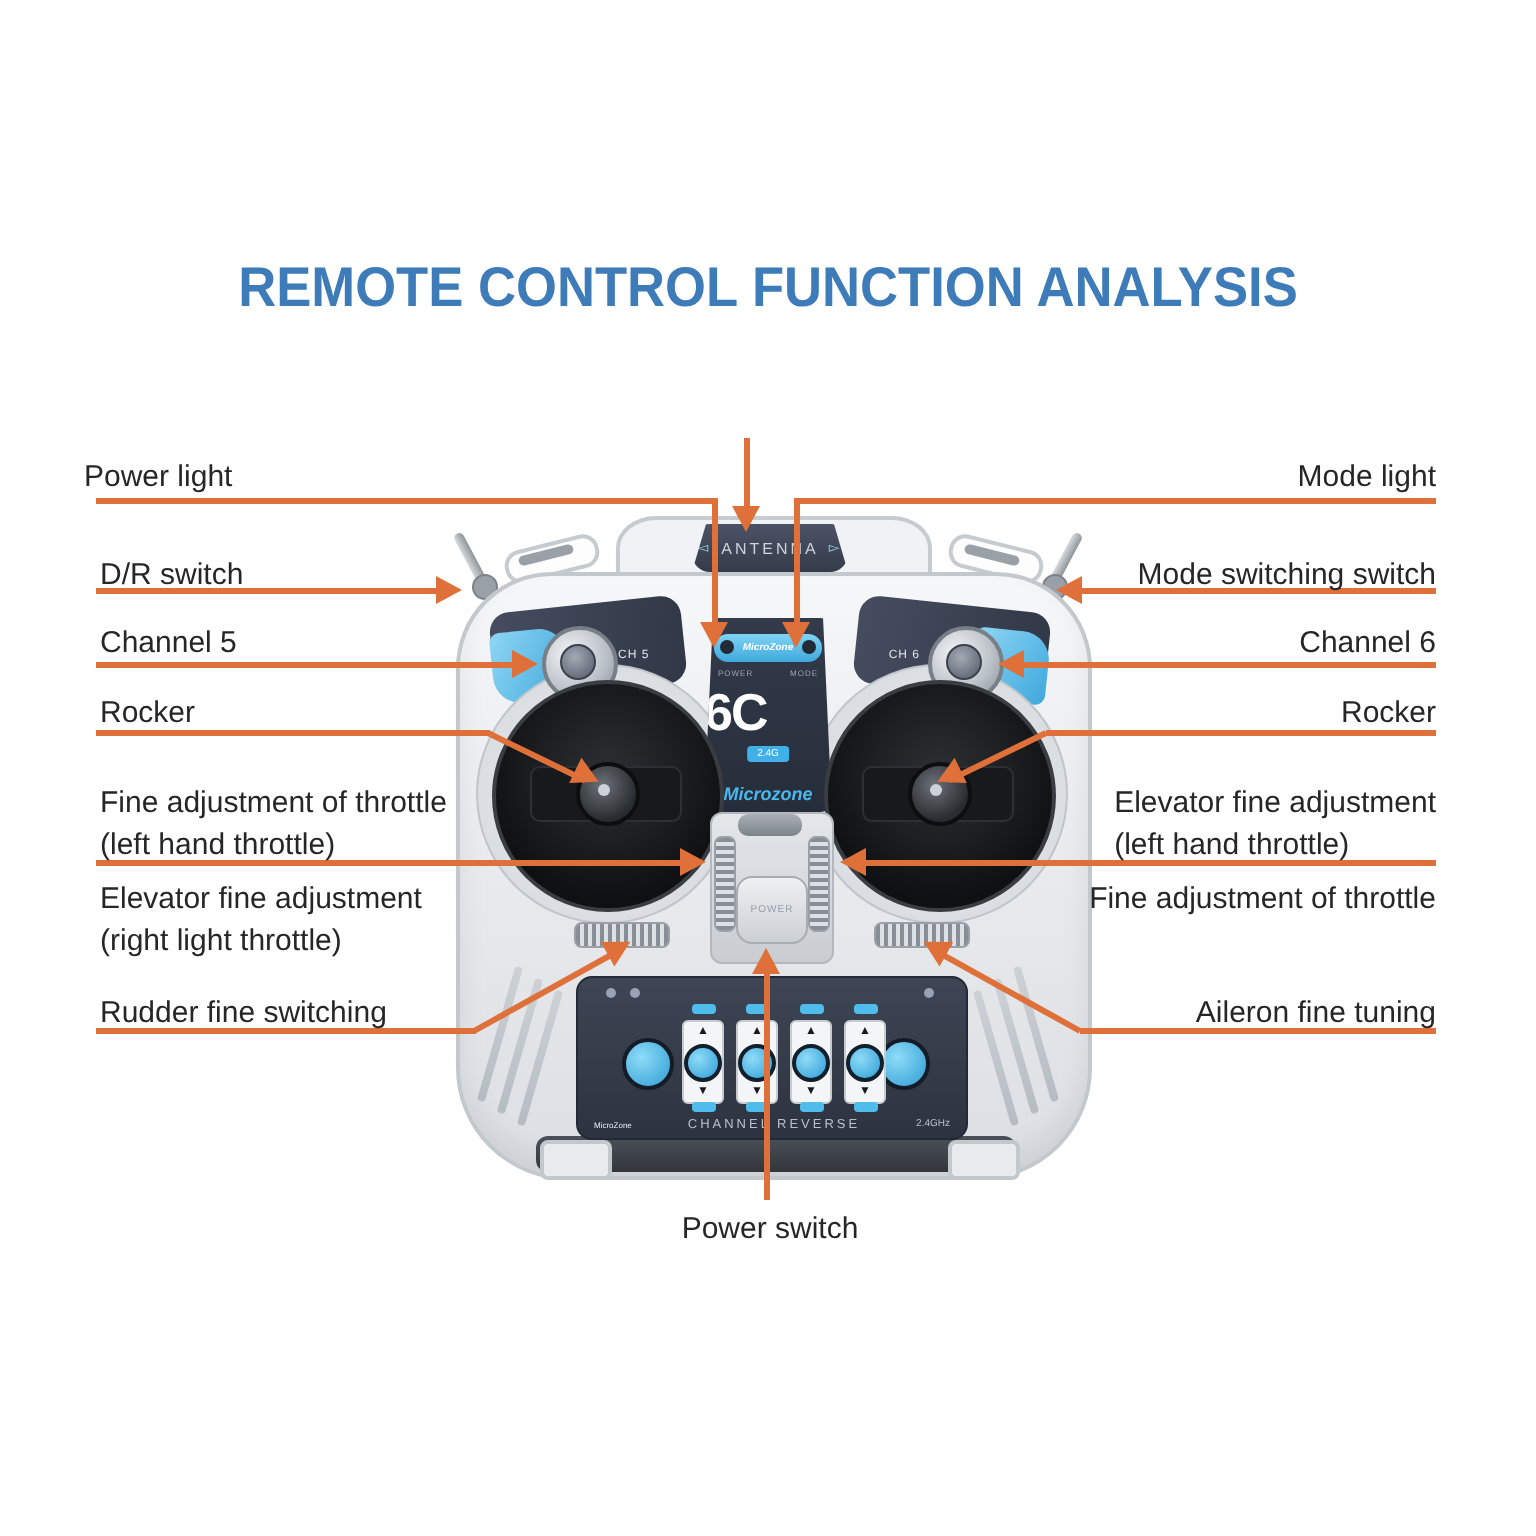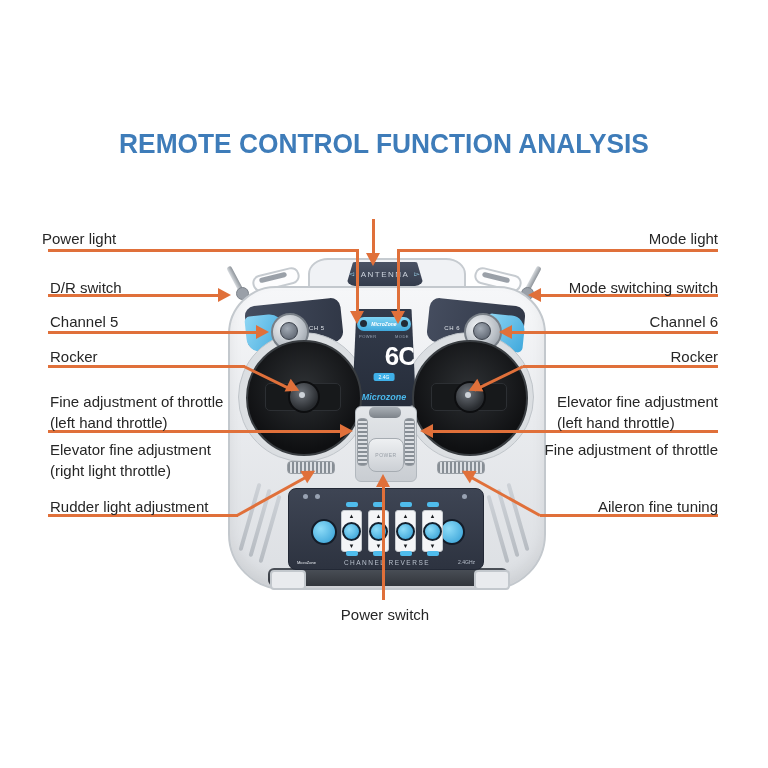--- a/index.html
+++ b/index.html
@@ -44,21 +44,21 @@
   .knobin{position:absolute;width:16px;height:16px;border-radius:50%;z-index:9;
         background:radial-gradient(circle at 40% 35%,#a2aab4,#525965);border:1px solid #3c424c;}
   .chlabel{position:absolute;font-size:6px;color:#dfe4ea;z-index:9;letter-spacing:.5px;}
   .screen{left:352px;top:309px;width:64px;height:97px;border-radius:6px;z-index:8;
         background:linear-gradient(#333b4b,#262d3a);clip-path:polygon(7% 0,93% 0,100% 100%,0 100%);}
   .pill{position:absolute;left:5px;top:8px;right:5px;height:14px;border-radius:7px;
         background:linear-gradient(#7fd4f4,#3fa8dc);display:flex;align-items:center;justify-content:center;
         color:#fff;font-size:5px;font-style:italic;font-weight:bold;}
   .dot{position:absolute;width:7px;height:7px;border-radius:50%;background:#222a36;top:11px;}
   .tinylab{position:absolute;top:25px;font-size:4px;color:#9aa4b4;letter-spacing:.5px;}
-  .model{position:absolute;left:0;right:0;top:32px;text-align:right;color:#fff;font-size:26px;
+  .model{position:absolute;left:0;right:0;top:32px;text-align:left;color:#fff;font-size:26px;
         font-weight:bold;letter-spacing:-1px;}
   .badge{position:absolute;left:50%;transform:translateX(-50%);top:64px;background:#3fb0e8;color:#fff;
         font-size:5px;padding:1px 5px;border-radius:2px;}
   .brand{position:absolute;left:0;right:0;top:83px;text-align:center;color:#4ab8ec;font-size:9px;
         font-weight:bold;font-style:italic;}
   .ring{position:absolute;width:128px;height:128px;border-radius:50%;z-index:7;
         background:radial-gradient(#eef0f2,#d2d6da);border:1px solid #c0c5ca;}
   .bezel{position:absolute;width:112px;height:112px;border-radius:50%;z-index:8;
         background:radial-gradient(circle at 50% 40%,#2d3033,#0f1012 72%);border:2px solid #393d41;}
   .stickbar{position:absolute;width:74px;height:26px;border-radius:5px;z-index:9;
@@ -246,21 +246,21 @@
     <div>(left hand throttle)</div>
   </div>
   <div class="hline" style="left:48px;top:430px;width:292px;"></div>
   <div class="ah ah-r" style="left:340px;top:424px;"></div>
 
   <div class="lbl" style="left:50px;top:439px;">
     <div>Elevator fine adjustment</div>
     <div>(right light throttle)</div>
   </div>
 
-  <div class="lbl" style="left:50px;top:496px;">Rudder light adjustment</div>
+  <div class="lbl" style="left:50px;top:496px;">Rudder fine switching</div>
   <div class="hline" style="left:48px;top:514px;width:190px;"></div>
   <div class="diag" style="left:237px;top:514px;width:82px;transform:rotate(-29deg);"></div>
   <div class="ah ah-r" style="left:303px;top:467px;transform:rotate(-29deg);"></div>
 
   <div class="lbl r" style="right:50px;top:228px;">Mode light</div>
   <div class="hline" style="left:399px;top:249px;width:319px;"></div>
   <div class="vline" style="left:397px;top:249px;height:62px;"></div>
   <div class="ah ah-d" style="left:391px;top:311px;"></div>
 
   <div class="lbl r" style="right:50px;top:277px;">Mode switching switch</div>

